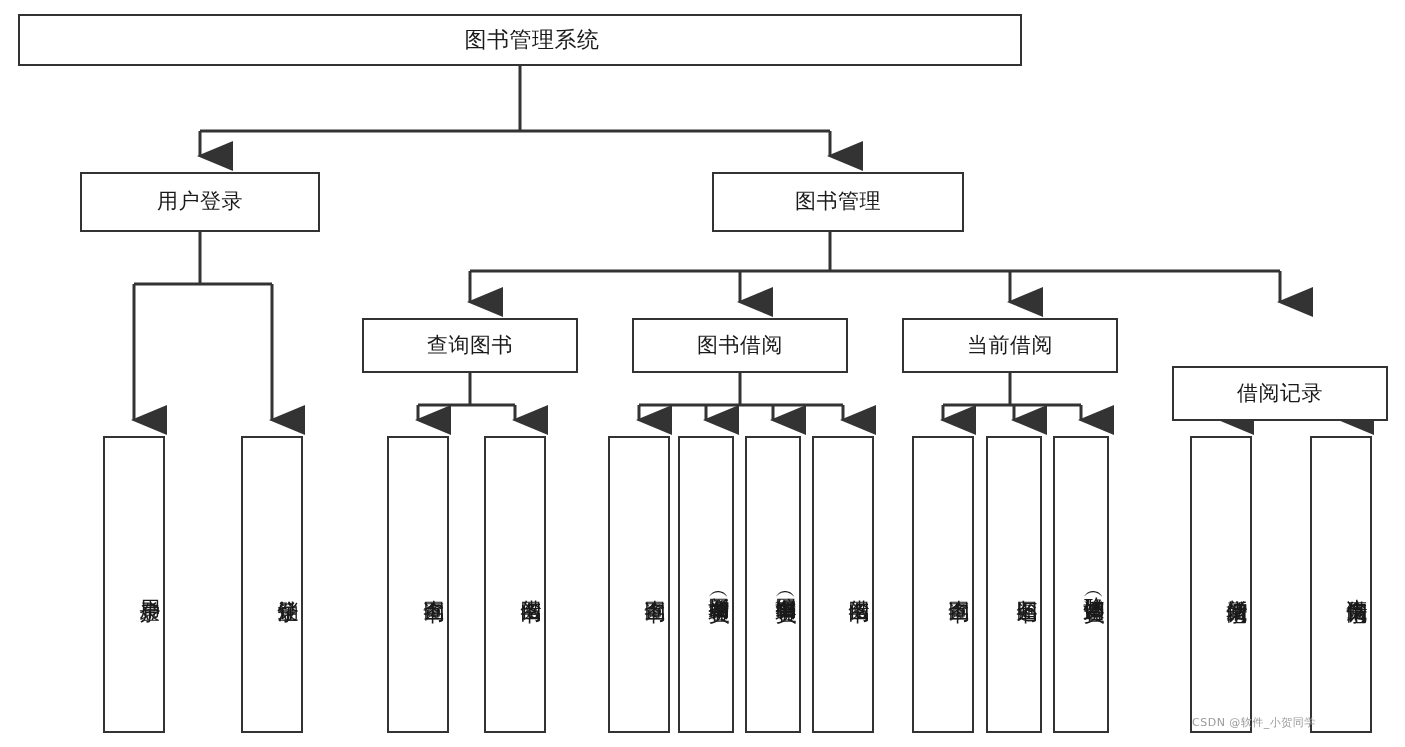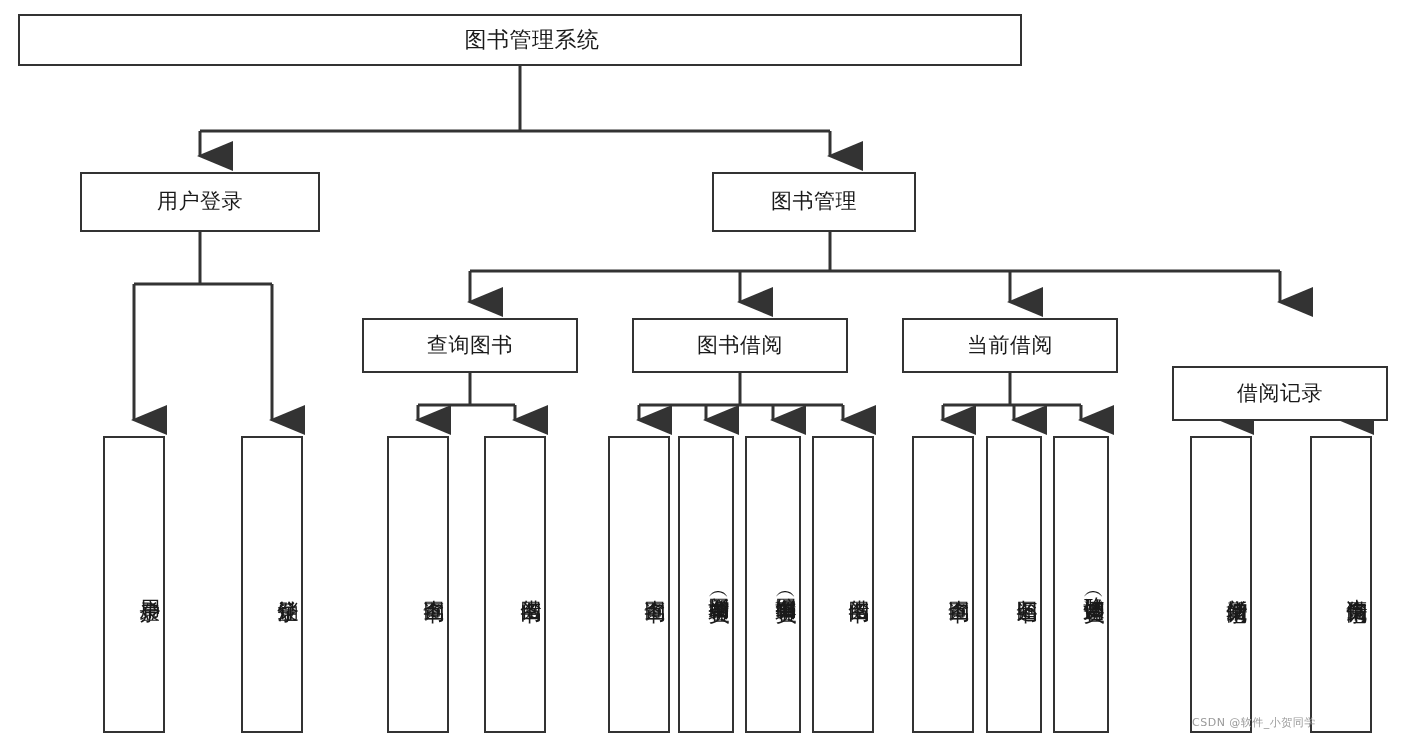--- a/index.html
+++ b/index.html
@@ -115,21 +115,21 @@
       <path d="M 1280 373 L 1280 405"></path>
       <path d="M 1221 405 L 1341 405"></path>
       <path d="M 1221 405 L 1221 420" marker-end="url(#arrow)"></path>
       <path d="M 1341 405 L 1341 420" marker-end="url(#arrow)"></path>
     </g>
   </svg>
 
   <div class="node horiz root" id="n-root" style="left: 18px; top: 14px; width: 1004px; height: 52px; border-color: rgb(51, 51, 51); background: rgb(255, 255, 255); color: rgb(26, 26, 26); padding-left: 24px;">图书管理系统</div>
 
   <div class="node horiz" id="n-l2-0" style="left: 80px; top: 172px; width: 240px; height: 60px; border-color: rgb(51, 51, 51); background: rgb(255, 255, 255); color: rgb(26, 26, 26);">用户登录</div>
-  <div class="node horiz" id="n-l2-1" style="left: 712px; top: 172px; width: 204px; height: 60px; border-color: rgb(51, 51, 51); background: rgb(255, 255, 255); color: rgb(26, 26, 26);">图书管理</div>
+  <div class="node horiz" id="n-l2-1" style="left: 712px; top: 172px; width: 252px; height: 60px; border-color: rgb(51, 51, 51); background: rgb(255, 255, 255); color: rgb(26, 26, 26);">图书管理</div>
 
   <div class="node horiz" id="n-l3-0" style="left: 362px; top: 318px; width: 216px; height: 55px; border-color: rgb(51, 51, 51); background: rgb(255, 255, 255); color: rgb(26, 26, 26);">查询图书</div>
   <div class="node horiz" id="n-l3-1" style="left: 632px; top: 318px; width: 216px; height: 55px; border-color: rgb(51, 51, 51); background: rgb(255, 255, 255); color: rgb(26, 26, 26);">图书借阅</div>
   <div class="node horiz" id="n-l3-2" style="left: 902px; top: 318px; width: 216px; height: 55px; border-color: rgb(51, 51, 51); background: rgb(255, 255, 255); color: rgb(26, 26, 26);">当前借阅</div>
   <div class="node horiz" id="n-l3-3" style="left: 1172px; top: 318px; width: 216px; height: 55px; border-color: rgb(51, 51, 51); background: rgb(255, 255, 255); color: rgb(26, 26, 26); margin-top: 48px;">借阅记录</div>
 
   <div class="node vert" id="n-lf-0" style="left: 103px; top: 436px; width: 62px; height: 297px; border-color: rgb(51, 51, 51); background: rgb(255, 255, 255); color: rgb(26, 26, 26);">用户登录</div>
   <div class="node vert" id="n-lf-1" style="left: 241px; top: 436px; width: 62px; height: 297px; border-color: rgb(51, 51, 51); background: rgb(255, 255, 255); color: rgb(26, 26, 26);">注销登录</div>
   <div class="node vert" id="n-lf-2" style="left: 387px; top: 436px; width: 62px; height: 297px; border-color: rgb(51, 51, 51); background: rgb(255, 255, 255); color: rgb(26, 26, 26);">查询图书</div>
   <div class="node vert" id="n-lf-3" style="left: 484px; top: 436px; width: 62px; height: 297px; border-color: rgb(51, 51, 51); background: rgb(255, 255, 255); color: rgb(26, 26, 26);">借阅图书</div>

